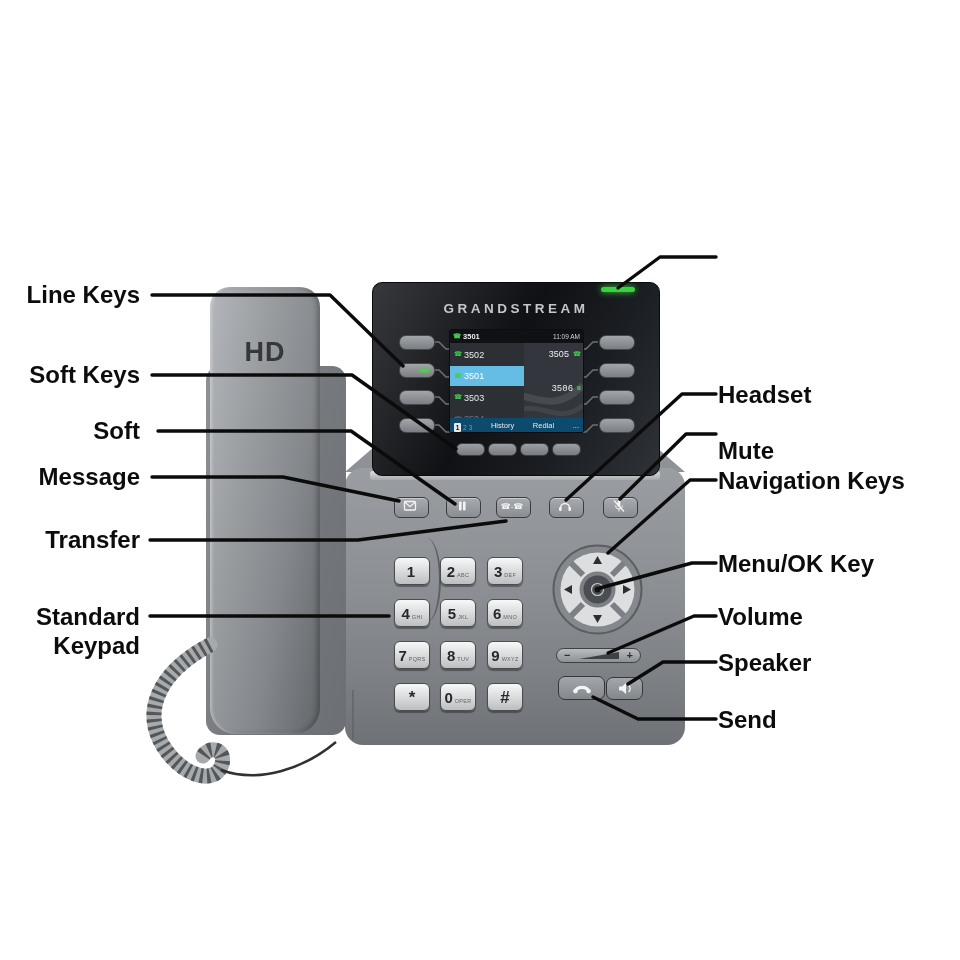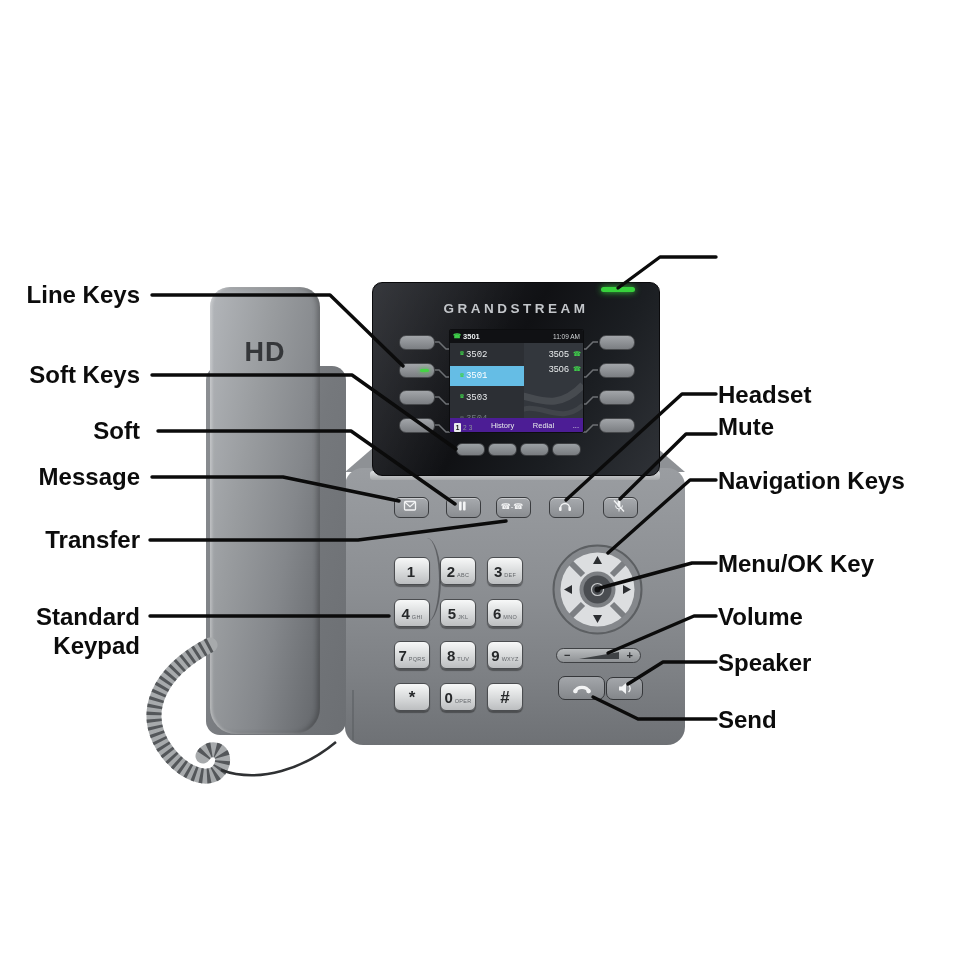--- a/index.html
+++ b/index.html
@@ -44,28 +44,28 @@
 
   
   .lcd{position:absolute;left:76px;top:46px;width:133px;height:102px;background:#33373d;
        border:1px solid #0c0d0f;border-radius:2px;overflow:hidden;}
   .lcd-status{position:absolute;left:0;right:0;top:0;height:13px;background:#101114;display:flex;
        align-items:center;justify-content:space-between;padding:0 3px;}
   .lcd-acct{font-size:7.5px;color:#eceff1;font-weight:bold;display:flex;align-items:center;gap:2px;}
   .lcd-time{font-size:6.5px;color:#d3d6d8;}
   .ph-ic{font-size:6.5px;color:#3fd04b;line-height:1;}
   .lcd-left{position:absolute;left:0;top:13px;width:74px;bottom:14px;background:#2c2f34;}
-  .lcd-row{height:20px;margin-top:1.5px;display:flex;align-items:center;gap:2px;padding-left:10px;
-       font-size:9px;color:#e8ebed;font-family:Liberation Mono, monospace;}
+  .lcd-row{height:20px;margin-top:1.5px;display:flex;align-items:center;gap:2px;padding-left:4px;
+       font-size:9px;color:#e8ebed;}
   .lcd-row.active{background:#65bde5;color:#ffffff;}
   .lcd-row.dim{color:#6f767c;}
   .lcd-row.dim .ph-ic{color:#5a6167;}
   .lcd-rrow{position:absolute;right:2px;width:55px;height:14px;display:flex;align-items:center;
        justify-content:flex-end;gap:4px;font-size:9px;color:#e9eced;}
-  .lcd-bottom{position:absolute;left:0;right:0;bottom:0;height:14px;background:#4c1d95;display:flex;
+  .lcd-bottom{position:absolute;left:0;right:0;bottom:0;height:14px;background:#0c4a6e;display:flex;
        align-items:center;justify-content:space-between;padding:0 4px;}
   .pagebox{display:inline-block;width:7px;height:9px;background:#e9eaec;color:#0d0e10;font-size:6.5px;
        font-weight:bold;text-align:center;line-height:9px;border-radius:1px;}
   .pagenum{font-size:6.5px;color:#8d949a;margin-left:2px;}
   .skitem{font-size:7.5px;color:#e6e9eb;}
 
   
   .fnkey{width:33px;height:19px;border-radius:6px;border:1.5px solid #3a3c3f;z-index:6;
        background:linear-gradient(180deg,#a7aaae,#8a8d91);box-shadow:inset 0 1px 0 rgba(255,255,255,.4);}
   .key{width:34px;height:26px;border-radius:6px;border:1.5px solid #4b4d50;z-index:6;
@@ -166,21 +166,21 @@
           </div>
         <div class="lcd-row dim">
             <span class="ph-ic">☎</span>
             <span>3504</span>
           </div>
       </div>
       <div class="lcd-rrow" style="top:17px;">
           <span>3505</span>
           <span class="ph-ic">☎</span>
         </div>
-      <div class="lcd-rrow" style="top:32px;">
+      <div class="lcd-rrow" style="top:52px;font-family:Liberation Mono, monospace;">
           <span>3506</span>
           <span class="ph-ic">☎</span>
         </div>
       <div class="lcd-bottom">
         <span><span class="pagebox">1</span><span class="pagenum">2</span><span class="pagenum">3</span></span>
         <span class="skitem">History</span>
         <span class="skitem">Redial</span>
         <span class="skitem">...</span>
       </div>
     </div>
@@ -332,20 +332,20 @@
   <div class="abs lbl right" style="right:820px;top:360px;">Soft Keys</div>
   <div class="abs lbl right" style="right:820px;top:416px;">Soft</div>
   <div class="abs lbl right" style="right:820px;top:462px;">Message</div>
   <div class="abs lbl right" style="right:820px;top:525px;">Transfer</div>
   <div class="abs lbl right" style="right:820px;top:602px;">
     <span style="display:block;">Standard</span>
     <span style="display:block;">Keypad</span>
   </div>
 
   <div class="abs lbl" style="left:718px;top:380px;">Headset</div>
-  <div class="abs lbl" style="left:718px;top:412px;">Mute</div>
+  <div class="abs lbl" style="left:718px;top:436px;">Mute</div>
   <div class="abs lbl" style="left:718px;top:466px;">Navigation Keys</div>
   <div class="abs lbl" style="left:718px;top:549px;">Menu/OK Key</div>
   <div class="abs lbl" style="left:718px;top:602px;">Volume</div>
   <div class="abs lbl" style="left:718px;top:648px;">Speaker</div>
   <div class="abs lbl" style="left:718px;top:705px;">Send</div>
 
 </div>
 
 </body></html>

